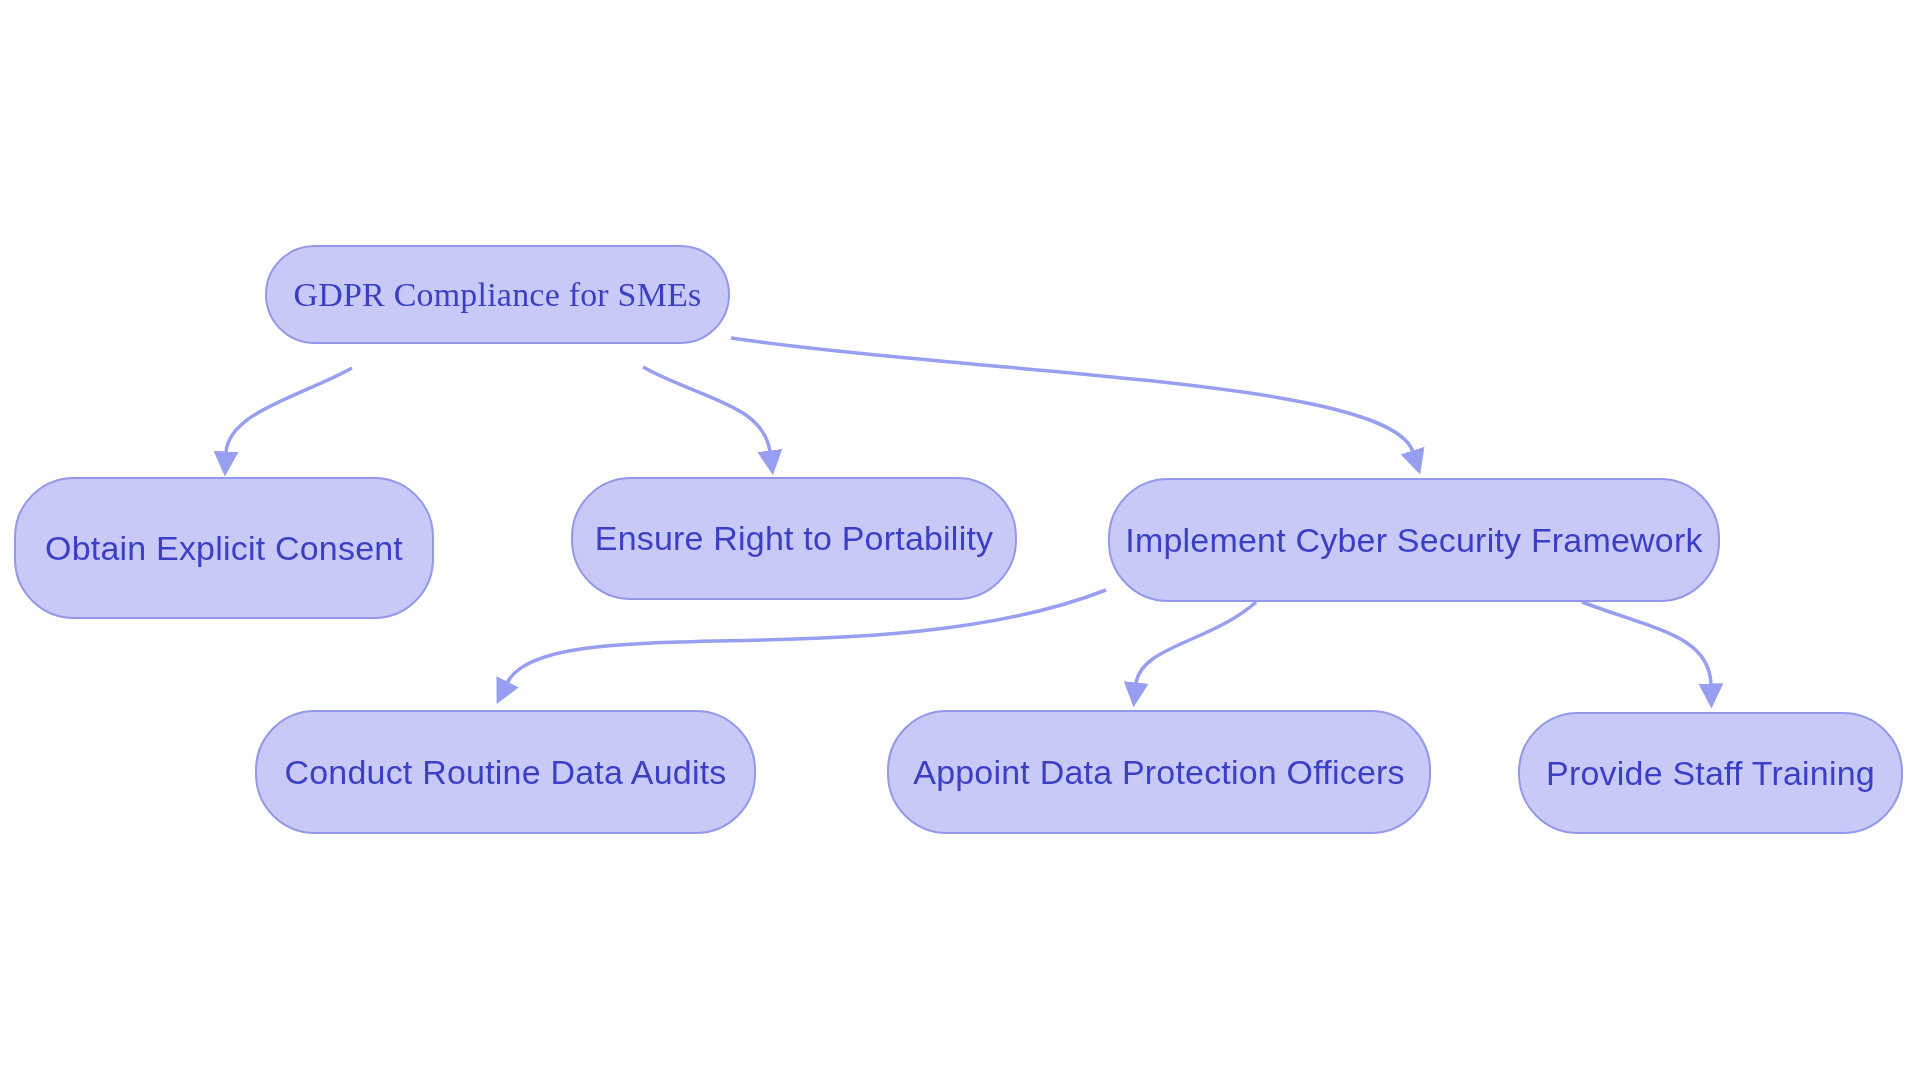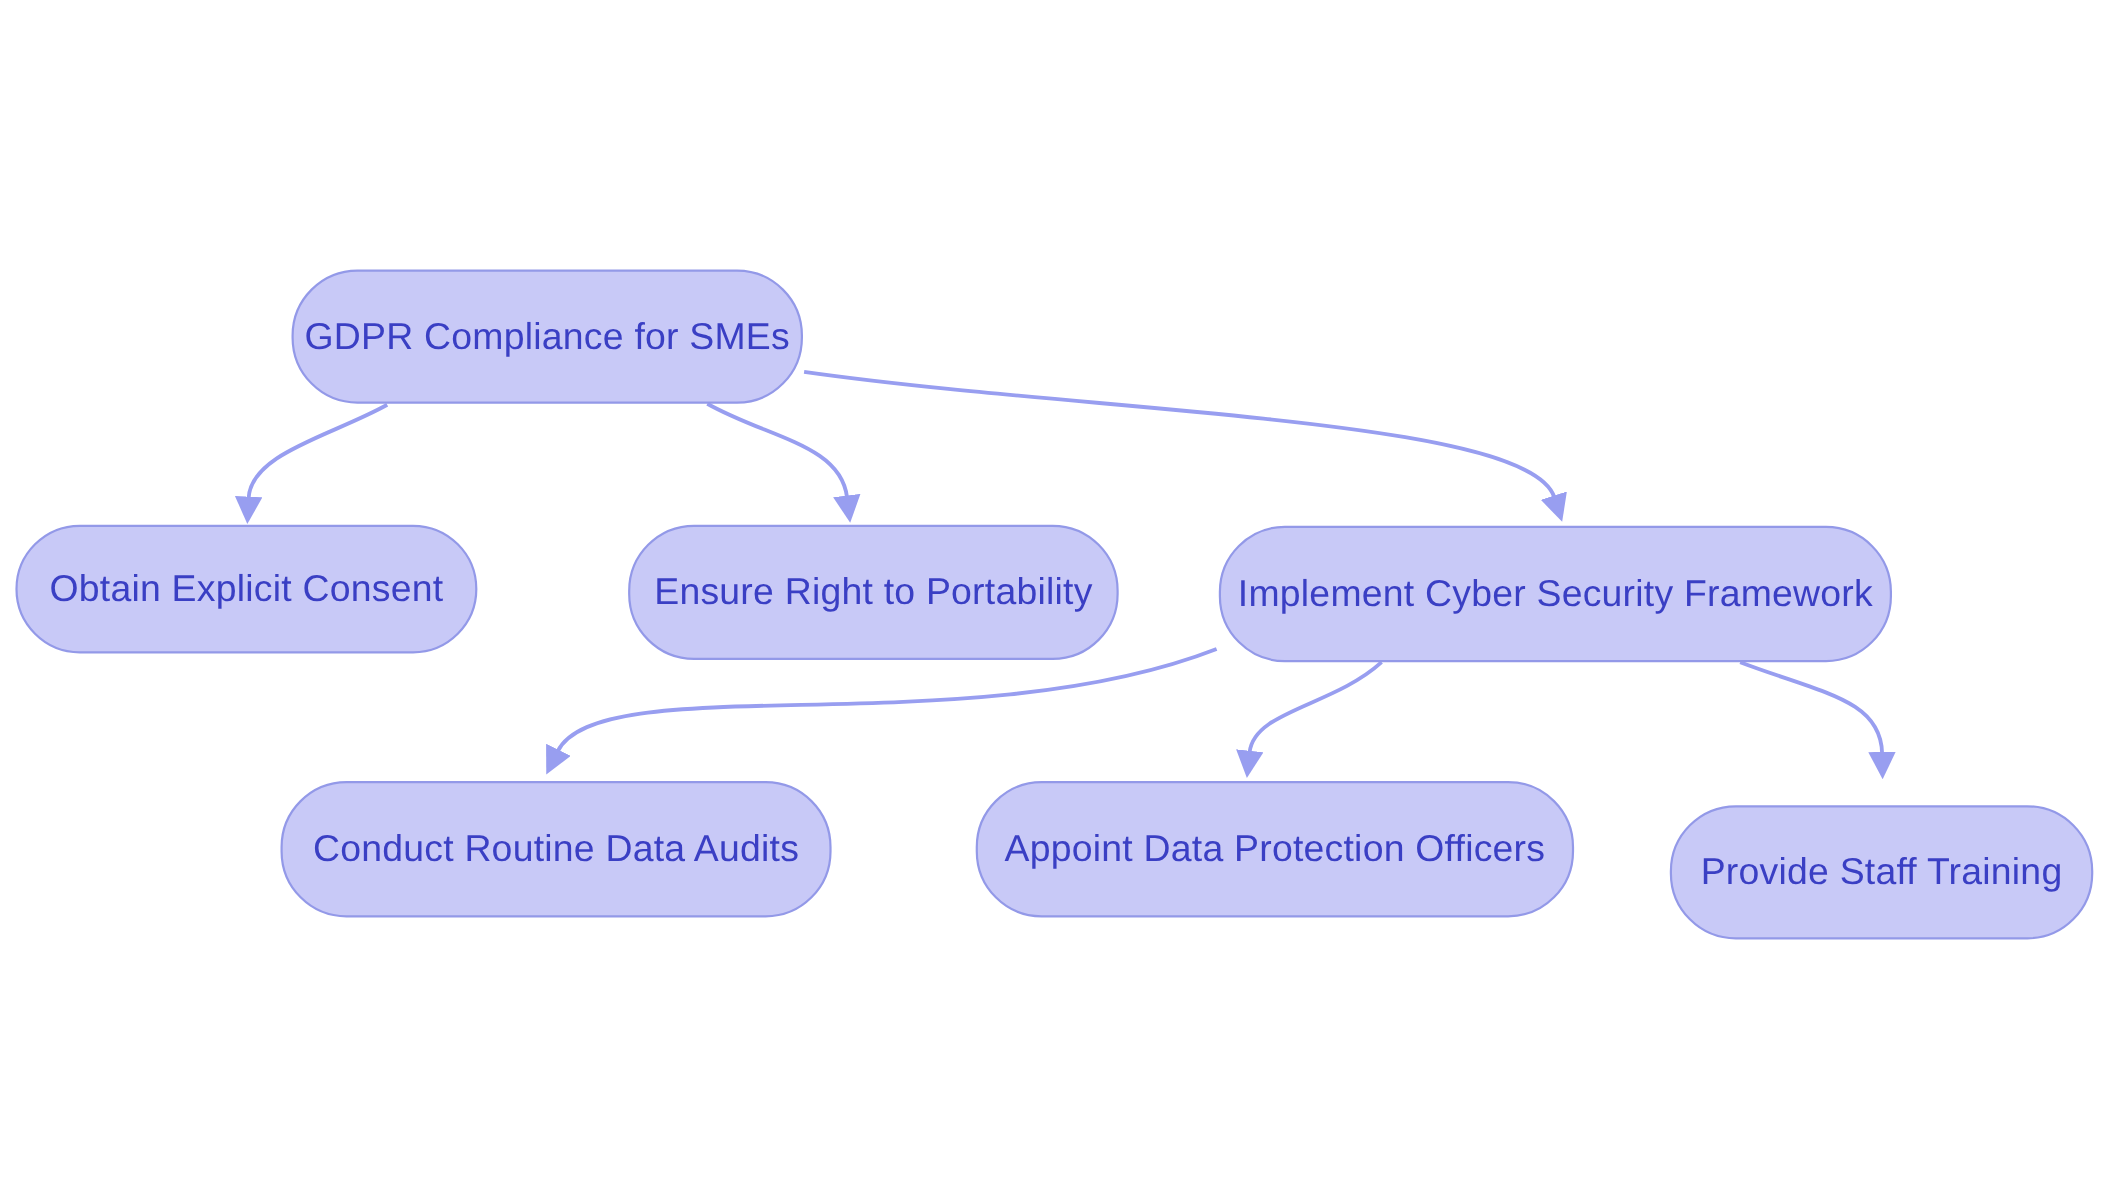--- a/index.html
+++ b/index.html
@@ -55,41 +55,41 @@
       </marker>
     </defs>
     <path class="edge-path" marker-end="url(#arrowhead)" d="M 352 368 C 302 396, 228 412, 226 453"></path>
     <path class="edge-path" marker-end="url(#arrowhead)" d="M 643 367 C 698 398, 764 404, 770 452"></path>
     <path class="edge-path" marker-end="url(#arrowhead)" d="M 731 338 C 1000 376, 1390 380, 1413 452"></path>
     <path class="edge-path" marker-end="url(#arrowhead)" d="M 1106 590 C 880 678, 545 606, 507 683"></path>
     <path class="edge-path" marker-end="url(#arrowhead)" d="M 1256 602 C 1212 642, 1140 646, 1136 684"></path>
     <path class="edge-path" marker-end="url(#arrowhead)" d="M 1582 602 C 1656 630, 1710 636, 1711 685"></path>
   </svg>
 
-  <div class="flow-node" style="left: 265px; top: 245px; width: 465px; height: 122px;">
+  <div class="flow-node" style="left: 265px; top: 245px; width: 465px; height: 99px; font-family: Liberation Serif, serif;">
     <span>GDPR Compliance for SMEs</span>
   </div>
 
-  <div class="flow-node" style="left: 14px; top: 477px; width: 420px; height: 117px;">
+  <div class="flow-node" style="left: 14px; top: 477px; width: 420px; height: 142px;">
     <span>Obtain Explicit Consent</span>
   </div>
 
   <div class="flow-node" style="left: 571px; top: 477px; width: 446px; height: 123px;">
     <span>Ensure Right to Portability</span>
   </div>
 
   <div class="flow-node" style="left: 1108px; top: 478px; width: 612px; height: 124px;">
     <span>Implement Cyber Security Framework</span>
   </div>
 
   <div class="flow-node" style="left: 255px; top: 710px; width: 501px; height: 124px;">
     <span>Conduct Routine Data Audits</span>
   </div>
 
   <div class="flow-node" style="left: 887px; top: 710px; width: 544px; height: 124px;">
     <span>Appoint Data Protection Officers</span>
   </div>
 
-  <div class="flow-node" style="left: 1518px; top: 732px; width: 385px; height: 122px; justify-content: center;">
+  <div class="flow-node" style="left: 1518px; top: 712px; width: 385px; height: 122px; justify-content: center;">
     <span>Provide Staff Training</span>
   </div>
 
 </div>
 
 </body></html>

